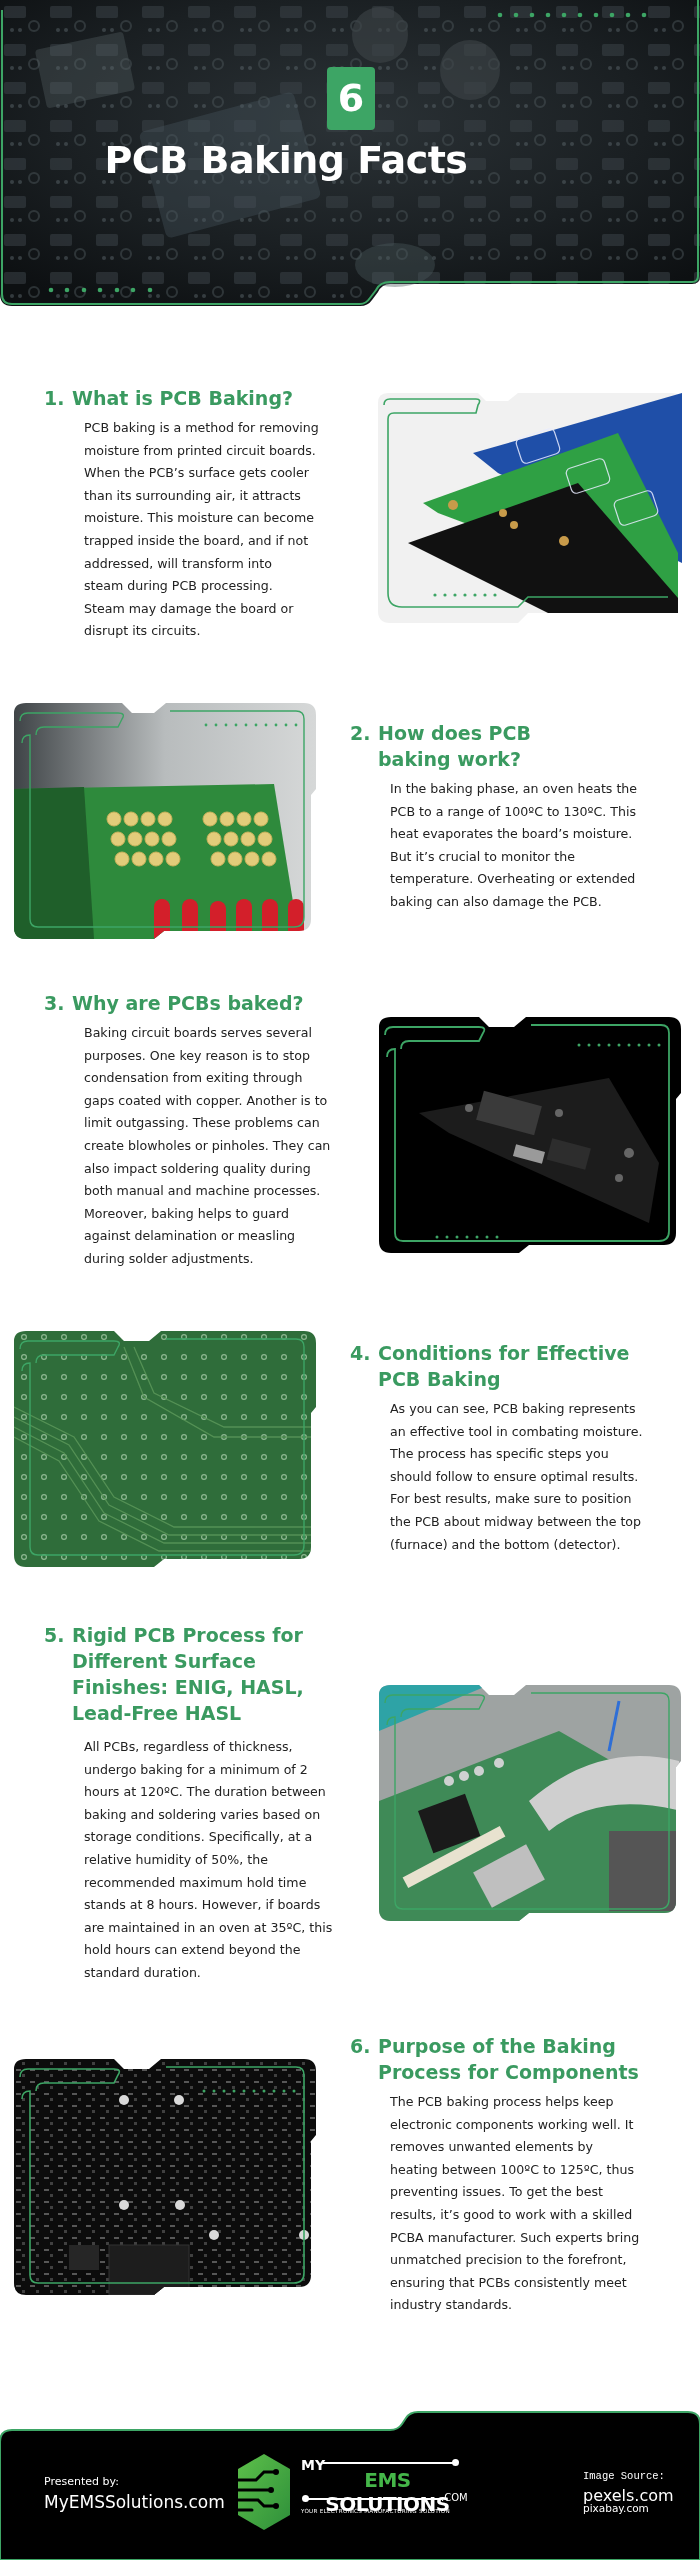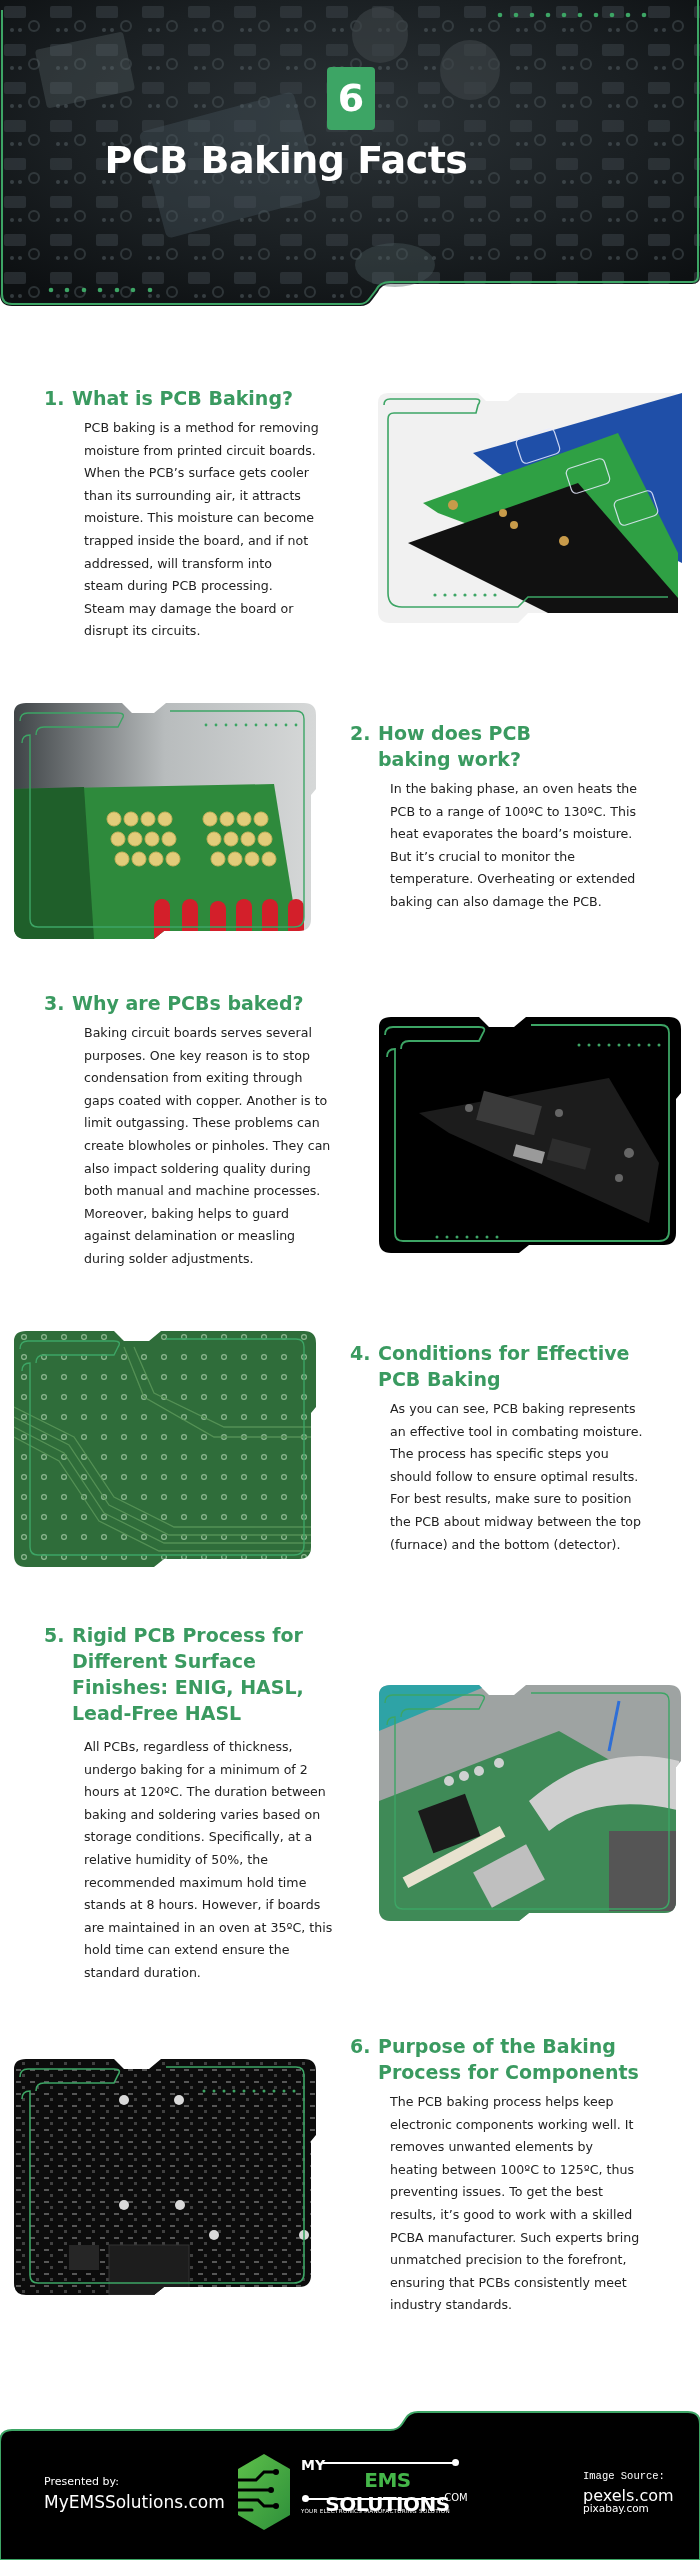--- a/index.html
+++ b/index.html
@@ -318,21 +318,21 @@
   <div class="body-text" style="margin-top:10px;">
     <p>All PCBs, regardless of thickness,</p>
       <p>undergo baking for a minimum of 2</p>
       <p>hours at 120ºC. The duration between</p>
       <p>baking and soldering varies based on</p>
       <p>storage conditions. Specifically, at a</p>
       <p>relative humidity of 50%, the</p>
       <p>recommended maximum hold time</p>
       <p>stands at 8 hours. However, if boards</p>
       <p>are maintained in an oven at 35ºC, this</p>
-      <p>hold time can extend ensure the</p>
+      <p>hold hours can extend beyond the</p>
       <p>standard duration.</p>
   </div>
 </div>
 <svg class="pic" style="left:379px; top:1681px;" width="302" height="240" viewBox="0 0 302 240">
   <defs>
     <clipPath id="c5">
         <path d="M0 14 Q0 4 12 4 H100 L110 14 H135 L147 4 H290 Q302 4 302 16 V80 L297 86 V220 Q297 232 285 232 H150 L140 240 H12 Q0 240 0 228 Z"></path>
       </clipPath>
   </defs>
   <g clip-path="url(#c5)">

